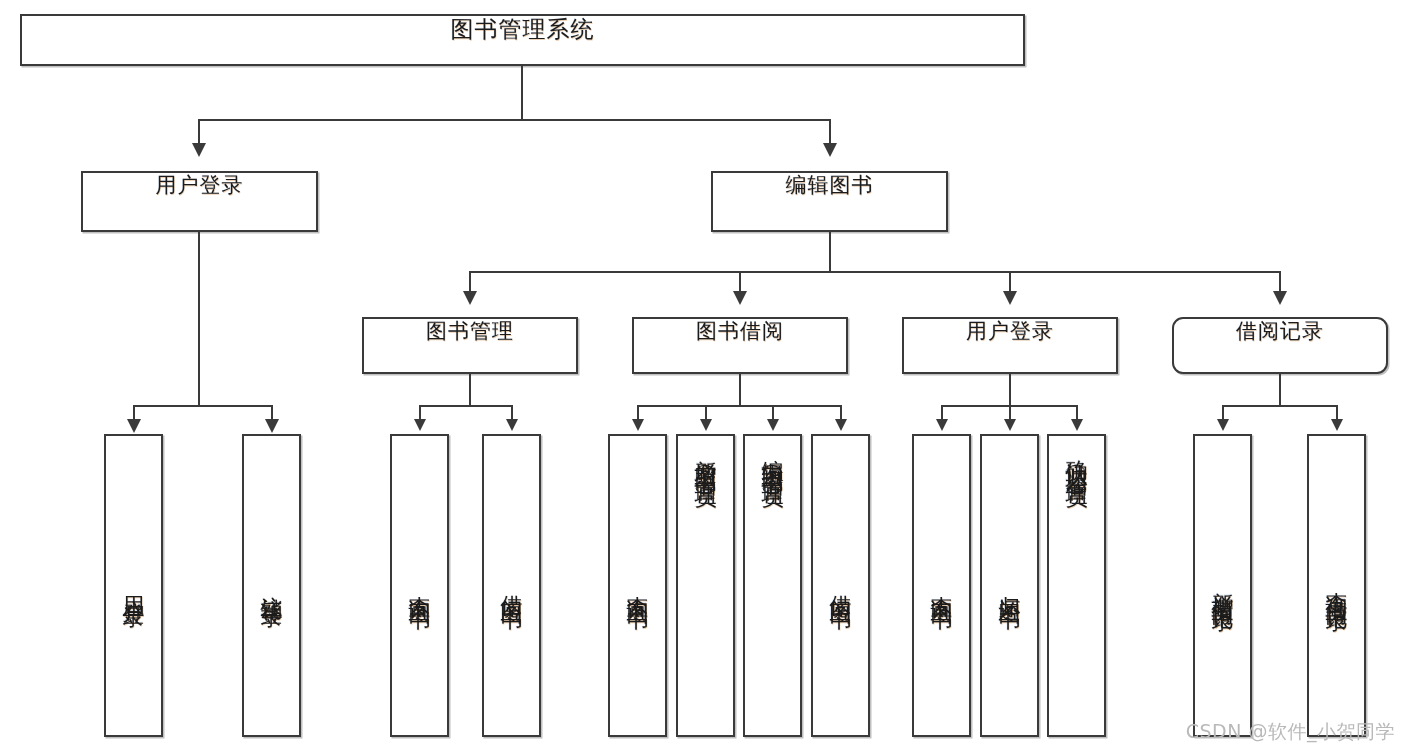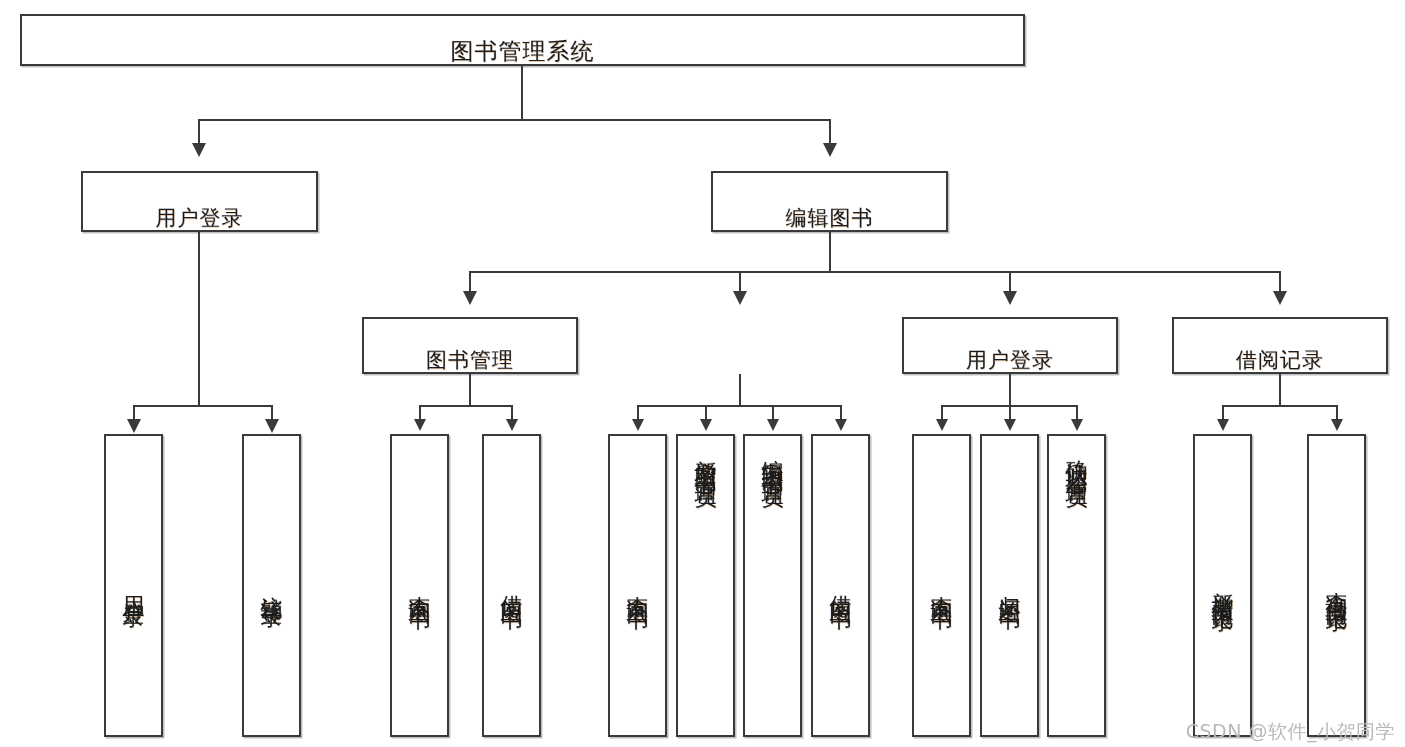--- a/index.html
+++ b/index.html
@@ -15,21 +15,21 @@
     background:#ffffff;
     overflow:hidden;
   }
   
   .node{
     position:absolute;
     box-sizing:border-box;
     background:#ffffff;
     border:2px solid #3a3a3a;
     display:flex;
-    align-items:flex-end;
+    align-items:flex-start;
     justify-content:center;
     box-shadow:1.5px 1.5px 0 0 rgba(140,140,140,0.55);
   }
   .node .label{
     font-size:21px;
     line-height:1.15;
     letter-spacing:1px;
     color:#1b1b1b;
     white-space:nowrap;
     text-shadow:0.6px 0.6px 0 rgba(210,150,90,0.45), -0.5px -0.5px 0 rgba(150,185,225,0.40);
@@ -118,24 +118,27 @@
   <div class="vline" style="left:1009px; top:271px; height:22px;"></div>
   <div class="vline" style="left:1279px; top:271px; height:22px;"></div>
   <div class="arrow" style="left:463px; top:291px;"></div>
   <div class="arrow" style="left:733px; top:291px;"></div>
   <div class="arrow" style="left:1003px; top:291px;"></div>
   <div class="arrow" style="left:1273px; top:291px;"></div>
 
   <div class="node level3" style="left:362px; top:317px; width:216px; height:57px;">
     <span class="label">图书管理</span>
   </div>
+  <div class="node level3" style="left:632px; top:317px; width:216px; height:57px;">
+    <span class="label">图书借阅</span>
+  </div>
   <div class="node level3" style="left:902px; top:317px; width:216px; height:57px;">
     <span class="label">用户登录</span>
   </div>
-  <div class="node level3" style="left:1172px; top:317px; width:216px; height:57px;">
+  <div class="node level3" style="left:1172px; top:317px; width:216px; height:57px;border-radius:11px;">
     <span class="label">借阅记录</span>
   </div>
 
   <div class="vline" style="left:469px; top:374px; height:32px;"></div>
   <div class="hline" style="left:419px; top:405px; width:93px;"></div>
   <div class="vline" style="left:419px; top:405px; height:16px;"></div>
   <div class="vline" style="left:511px; top:405px; height:16px;"></div>
   <div class="arrow small" style="left:414px; top:419px;"></div>
   <div class="arrow small" style="left:506px; top:419px;"></div>
 

